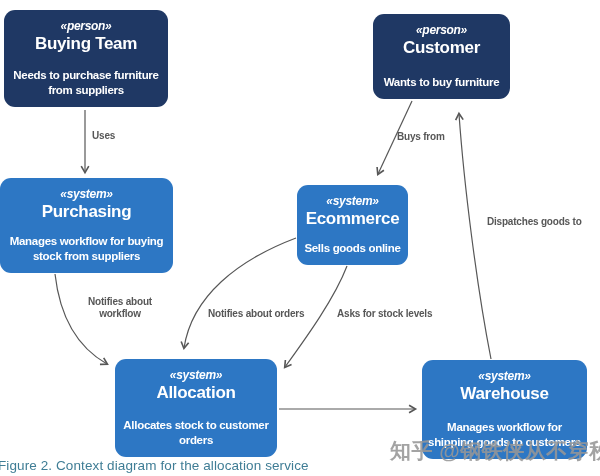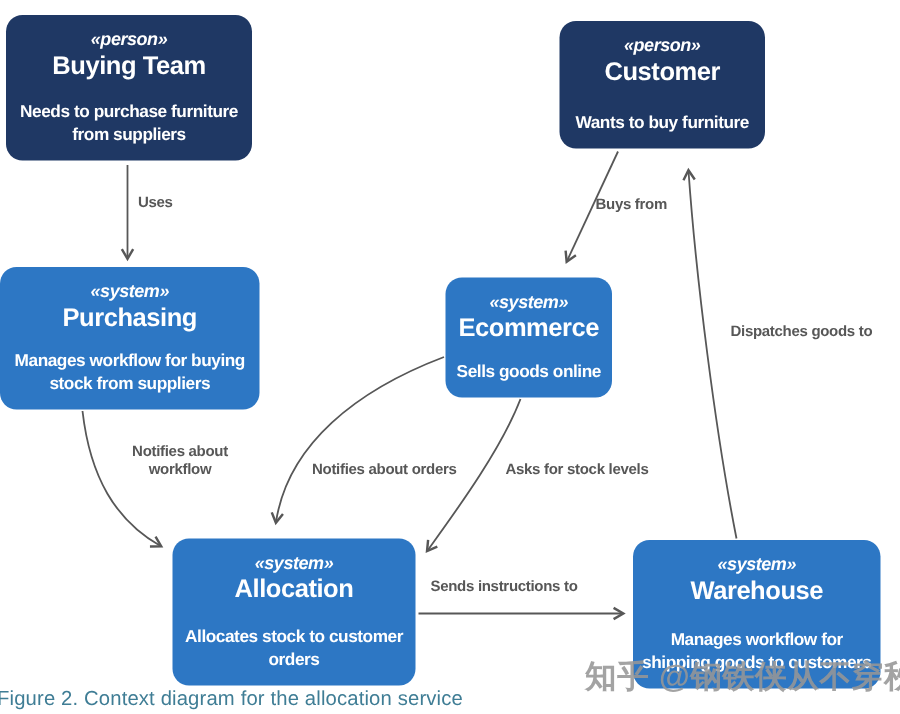--- a/index.html
+++ b/index.html
@@ -115,19 +115,18 @@
       <div class="node-name">Warehouse</div>
     </div>
     <div class="node-desc">Manages workflow for shipping goods to customers</div>
   </div>
 
   <div class="edge-label" id="l-uses">Uses</div>
   <div class="edge-label" id="l-buysfrom">Buys from</div>
   <div class="edge-label wrap" id="l-shipments">Notifies about workflow</div>
   <div class="edge-label" id="l-orders">Notifies about orders</div>
   <div class="edge-label" id="l-stock">Asks for stock levels</div>
-  <div class="edge-label" id="l-sends">Sends instructions to</div>
   <div class="edge-label" id="l-dispatches">Dispatches goods to</div>
 
   <div id="caption">Figure 2. Context diagram for the allocation service</div>
   <div id="watermark">知乎 @钢铁侠从不穿秋裤</div>
 
 </div>
 
 </body></html>

